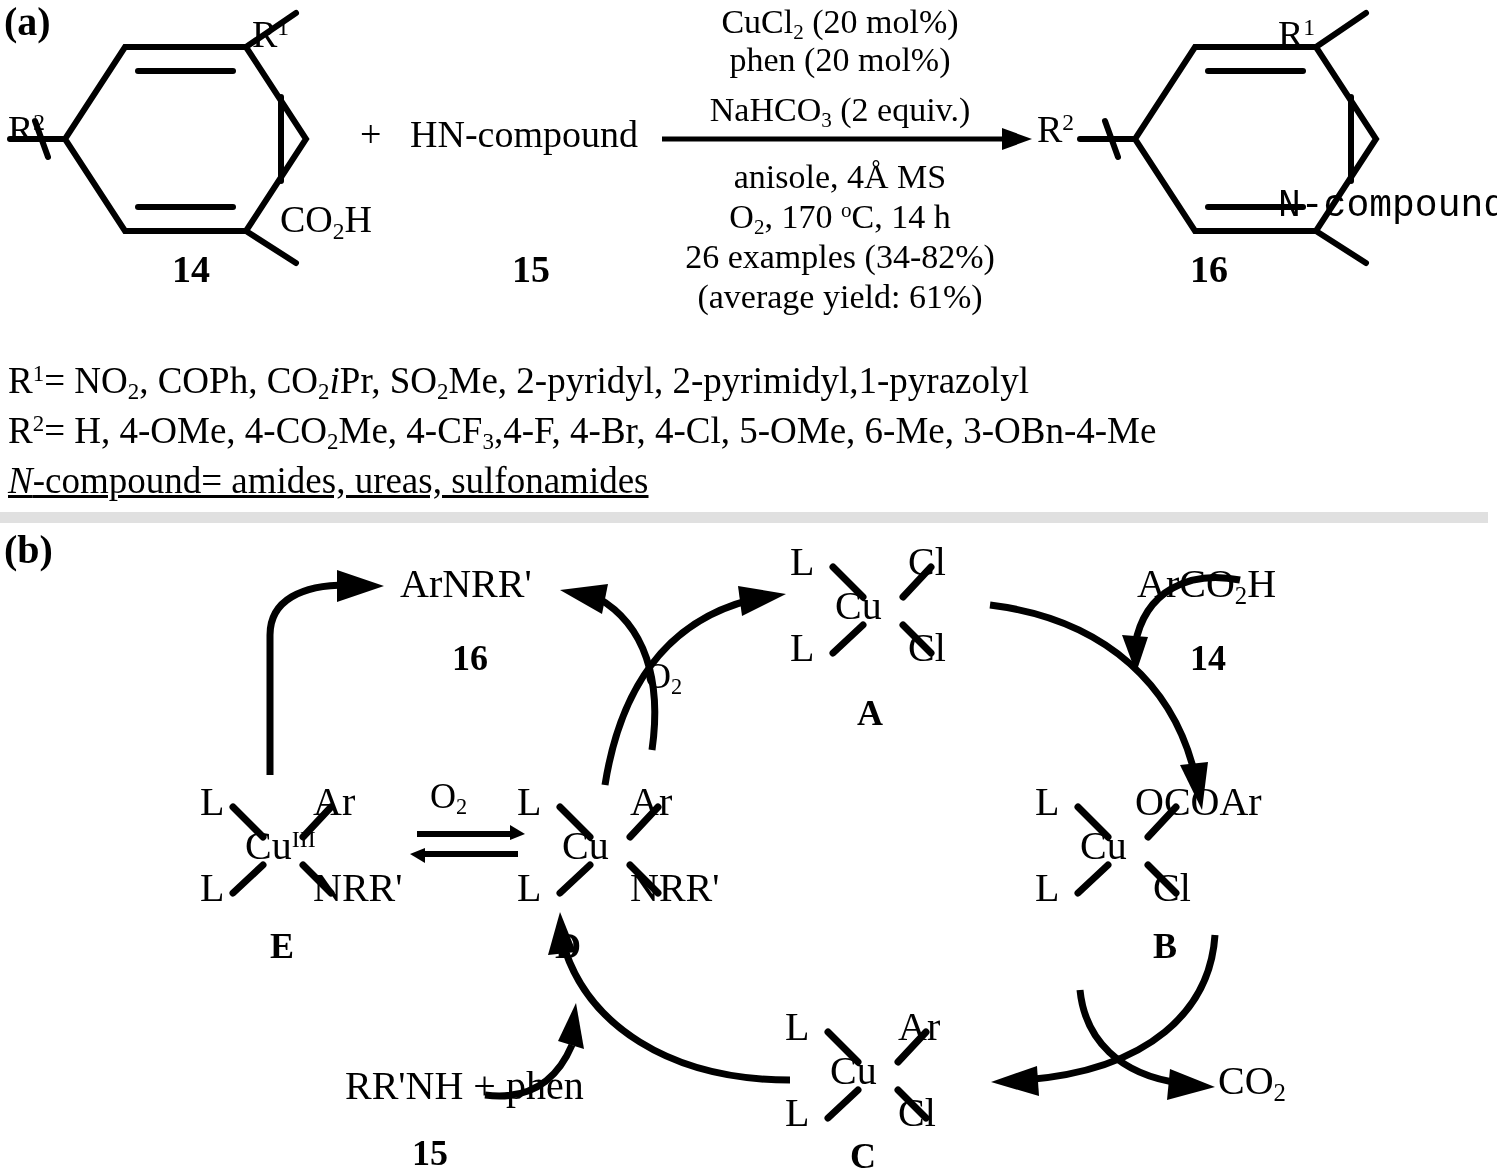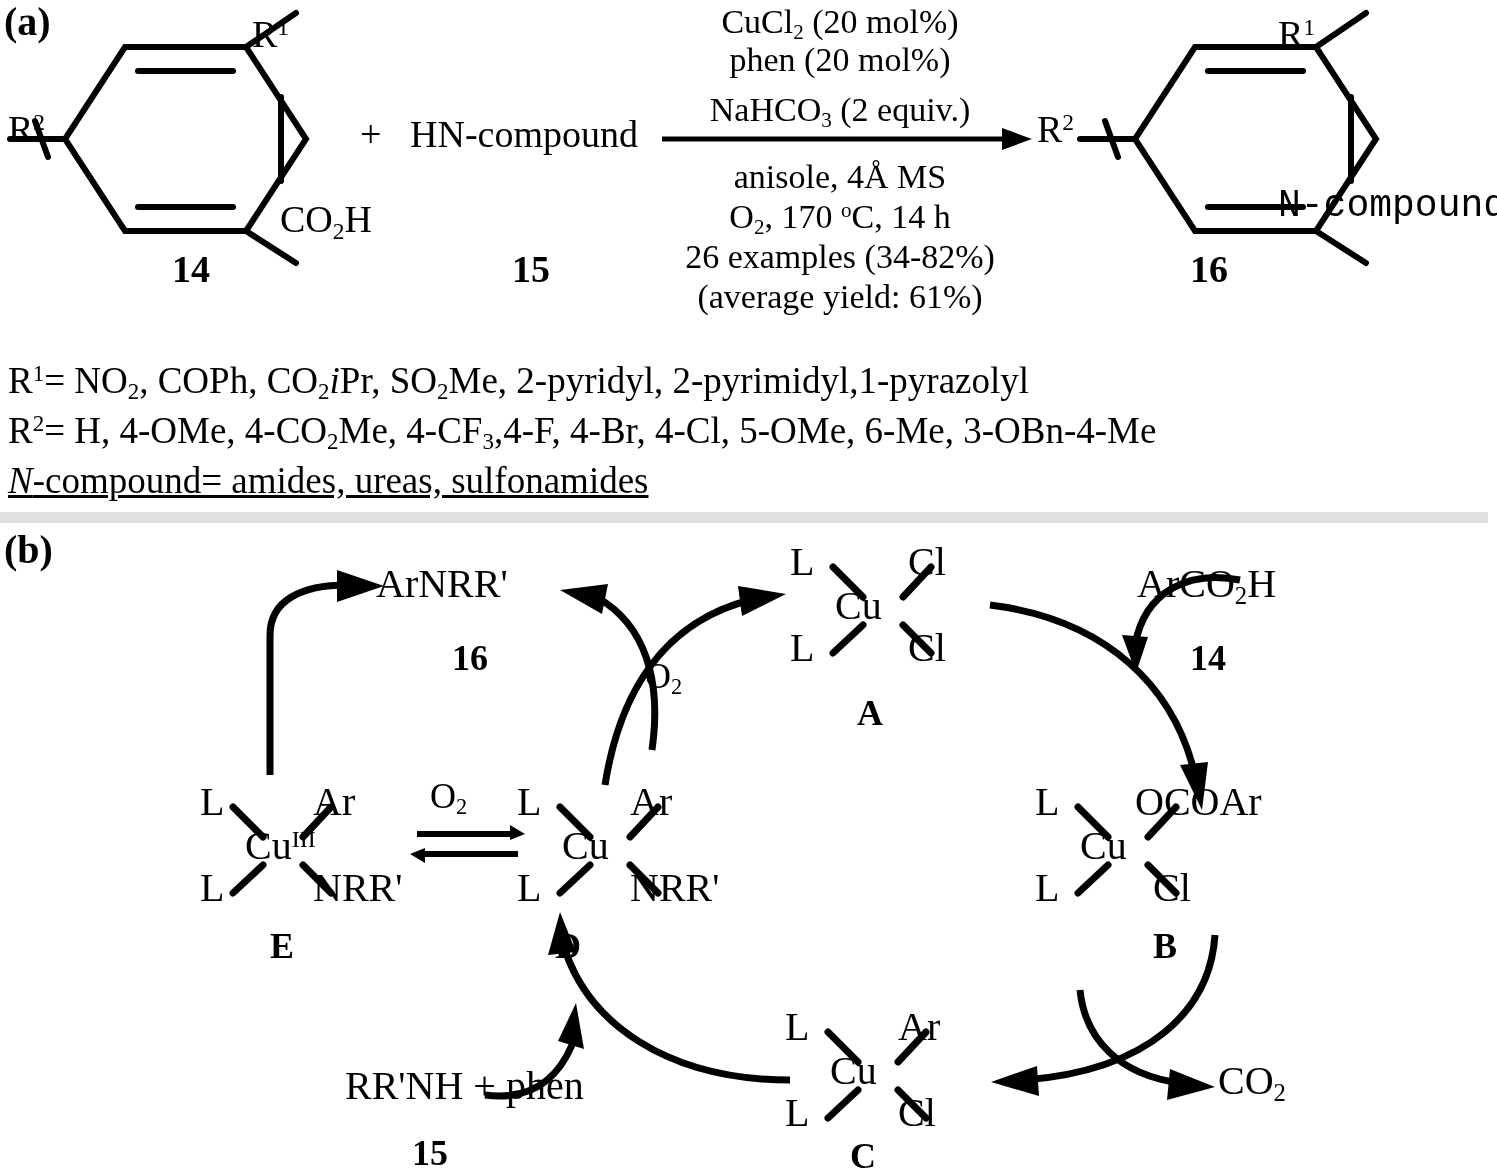--- a/index.html
+++ b/index.html
@@ -216,14 +216,14 @@
 <svg class="abs" style="left:560px;top:570px;" width="160" height="190">
   <path d="M 92 180 C 102 110, 85 55, 38 28" stroke="#000" stroke-width="7" fill="none"></path>
   <polygon points="48,14 0,20 42,44" fill="#000"></polygon>
 </svg>
 <div class="abs lig" style="left:645px;top:655px;font-size:36px;"><span>O</span><sub>2</sub></div>
 
 <svg class="abs" style="left:262px;top:560px;" width="130" height="220">
   <path d="M 8 215 L 8 75 C 8 40, 40 25, 85 25" stroke="#000" stroke-width="7" fill="none"></path>
   <polygon points="75,10 122,26 75,42" fill="#000"></polygon>
 </svg>
-<div class="abs lig" style="left:376px;top:560px;text-align:right;">ArNRR'</div>
+<div class="abs lig" style="left:400px;top:560px;text-align:right;">ArNRR'</div>
 <div class="abs cmplx-label" style="left:452px;top:637px;">16</div>
 
 </body></html>

